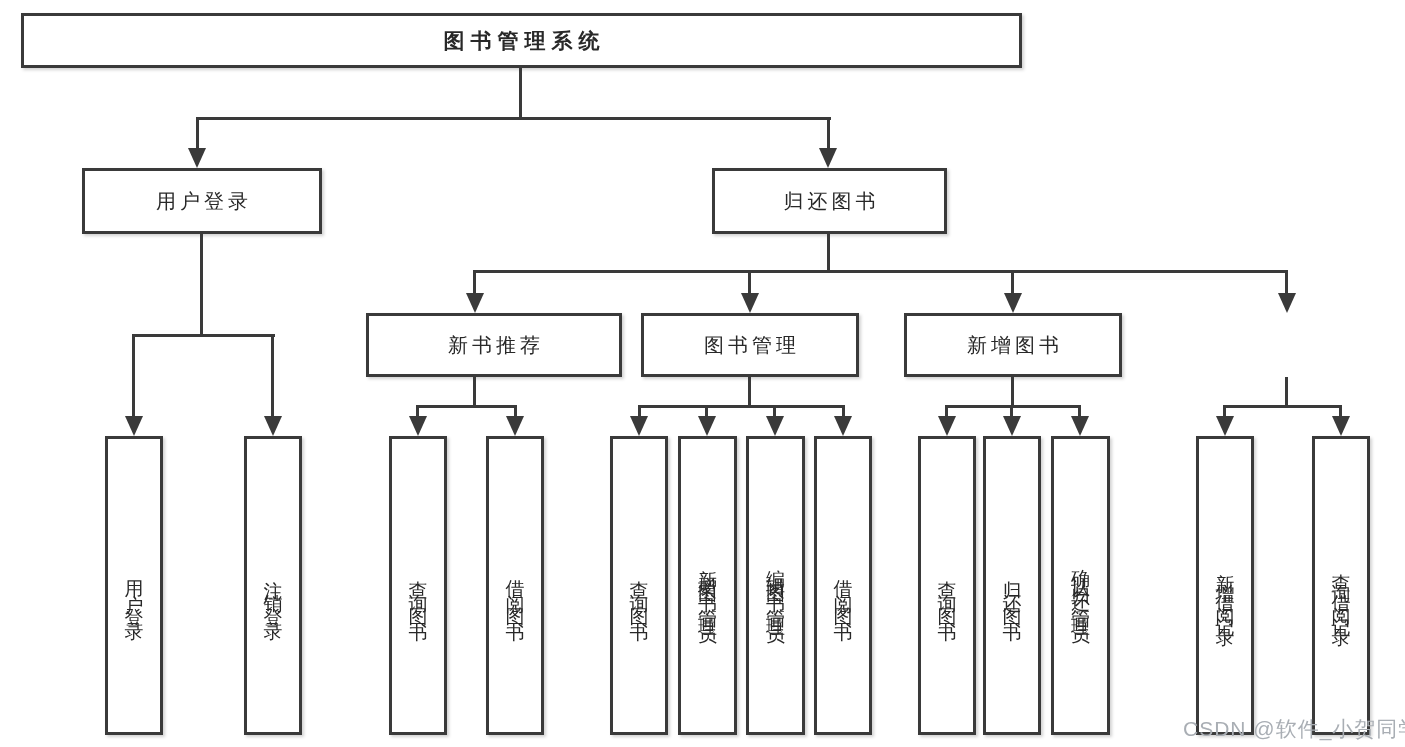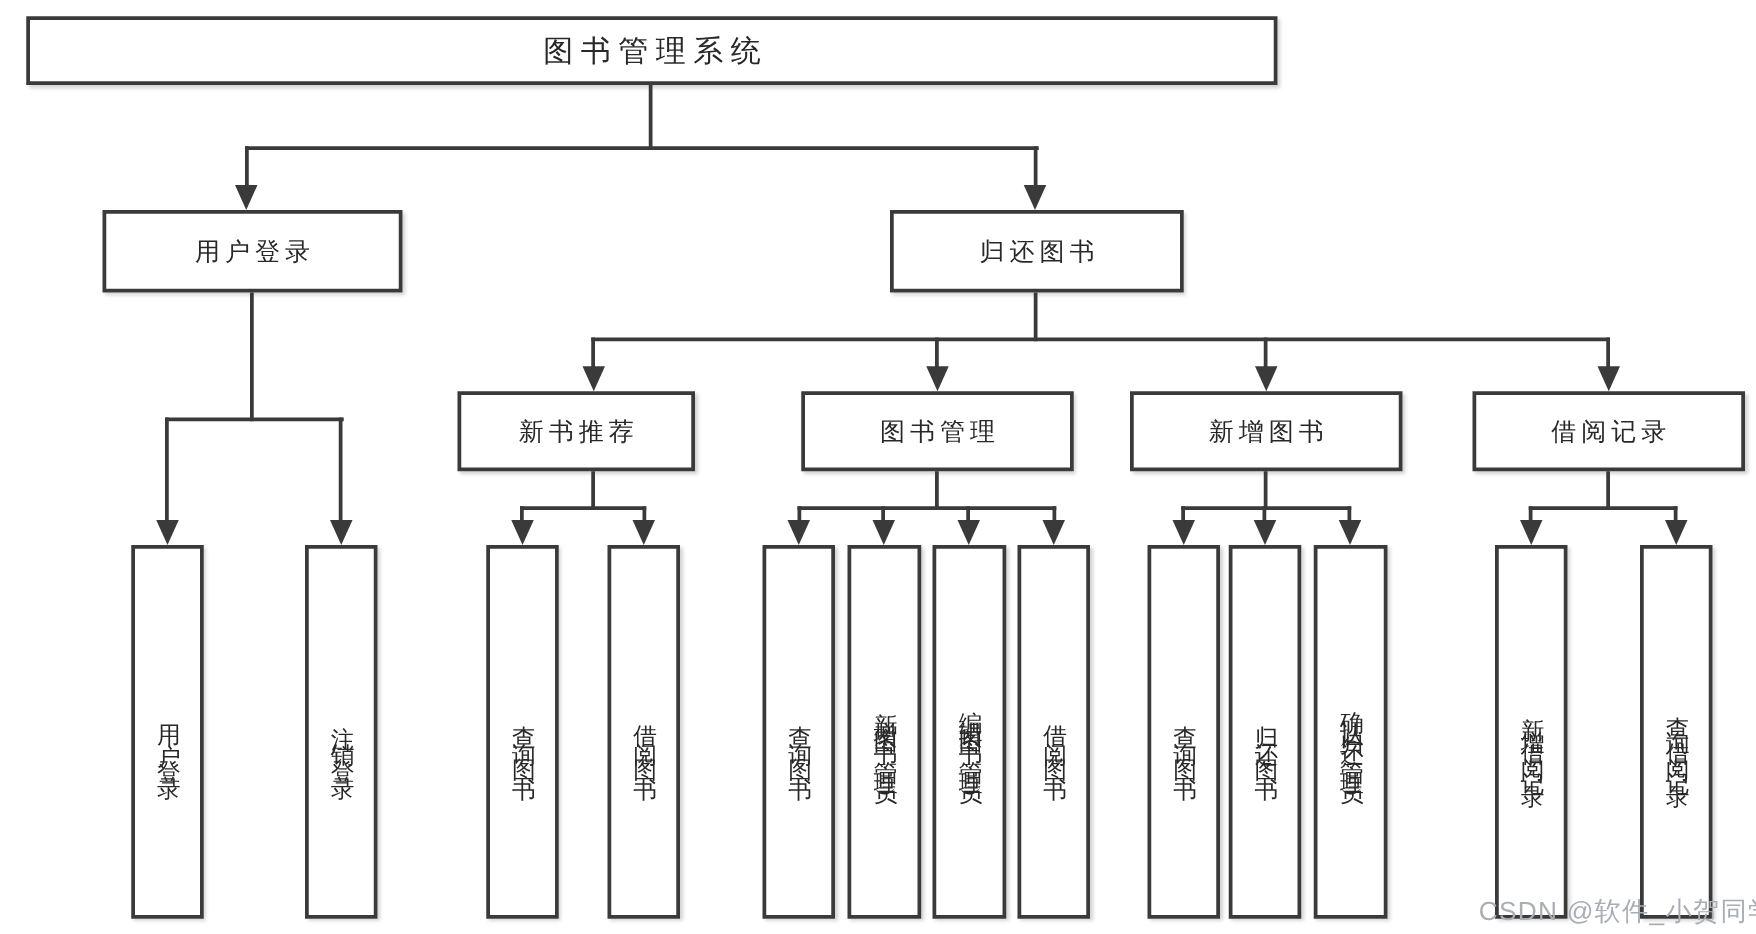--- a/index.html
+++ b/index.html
@@ -14,21 +14,21 @@
 
   .box{
     position:absolute;
     box-sizing:border-box;
     background:var(--box-background);
     border:3px solid var(--line);
     box-shadow:2px 2px 3px rgba(0,0,0,0.18);
     display:flex;align-items:center;justify-content:center;
   }
   .hlabel{font-size:20px;letter-spacing:4px;padding-left:4px;white-space:nowrap;}
-  .title-label{font-size:24px;letter-spacing:6px;padding-left:6px;}
+  .title-label{font-size:21px;letter-spacing:6px;padding-left:6px;font-weight:bold;}
 
   .vtext{
     writing-mode:vertical-rl;
     text-orientation:mixed;
     font-size:19px;
     white-space:nowrap;
   }
   .v4{letter-spacing:14px;padding-top:14px;}
   .v6{letter-spacing:11px;padding-top:11px;}
   .v9{letter-spacing:8px;padding-top:8px;}
@@ -82,31 +82,28 @@
   <div class="hline" style="left:473px;top:270px;width:815px;"></div>
   <div class="vline" style="left:473px;top:270px;height:26px;"></div>
   <div class="arrow" style="left:466px;top:293px;"></div>
   <div class="vline" style="left:748px;top:270px;height:26px;"></div>
   <div class="arrow" style="left:741px;top:293px;"></div>
   <div class="vline" style="left:1011px;top:270px;height:26px;"></div>
   <div class="arrow" style="left:1004px;top:293px;"></div>
   <div class="vline" style="left:1285px;top:270px;height:26px;"></div>
   <div class="arrow" style="left:1278px;top:293px;"></div>
 
-  <div class="box" style="left:366px;top:313px;width:190px;height:64px;">
+  <div class="box" style="left:366px;top:313px;width:256px;height:64px;">
     <span class="hlabel">新书推荐</span>
   </div>
   <div class="box" style="left:641px;top:313px;width:218px;height:64px;">
     <span class="hlabel">图书管理</span>
   </div>
   <div class="box" style="left:904px;top:313px;width:218px;height:64px;">
     <span class="hlabel">新增图书</span>
-  </div>
-  <div class="box" style="left:1178px;top:313px;width:218px;height:64px;">
-    <span class="hlabel">借阅记录</span>
   </div>
 
   <div class="vline" style="left:473px;top:377px;height:31px;"></div>
   <div class="hline" style="left:416px;top:405px;width:101px;"></div>
   <div class="vline" style="left:416px;top:405px;height:15px;"></div>
   <div class="arrow" style="left:409px;top:416px;"></div>
   <div class="vline" style="left:514px;top:405px;height:15px;"></div>
   <div class="arrow" style="left:506px;top:416px;"></div>
 
   <div class="vline" style="left:748px;top:377px;height:31px;"></div>

